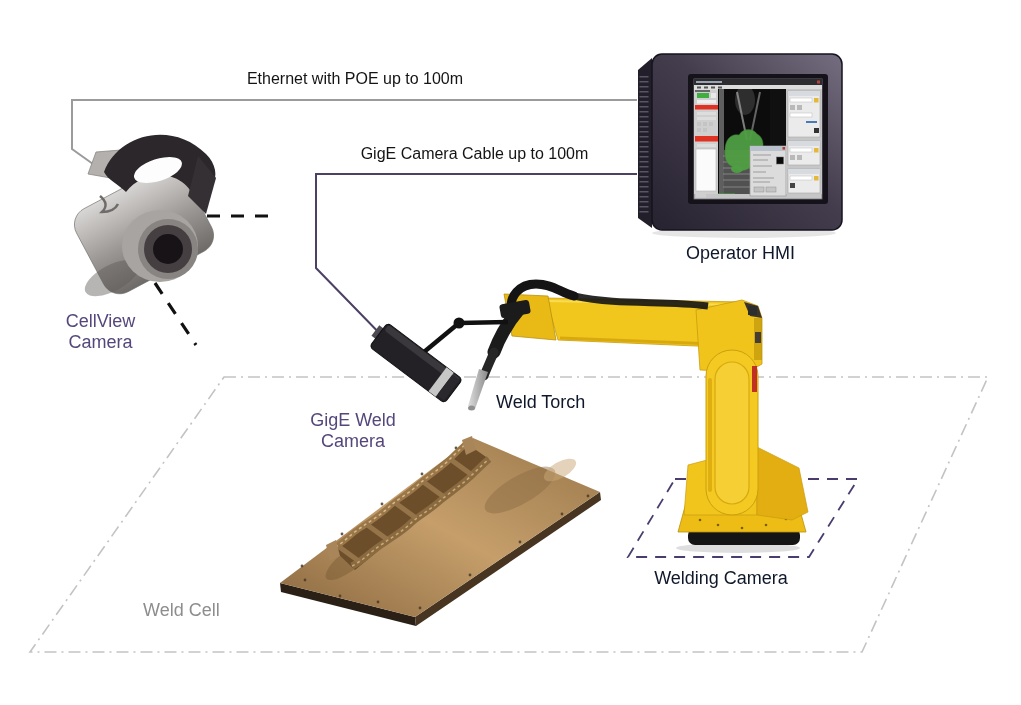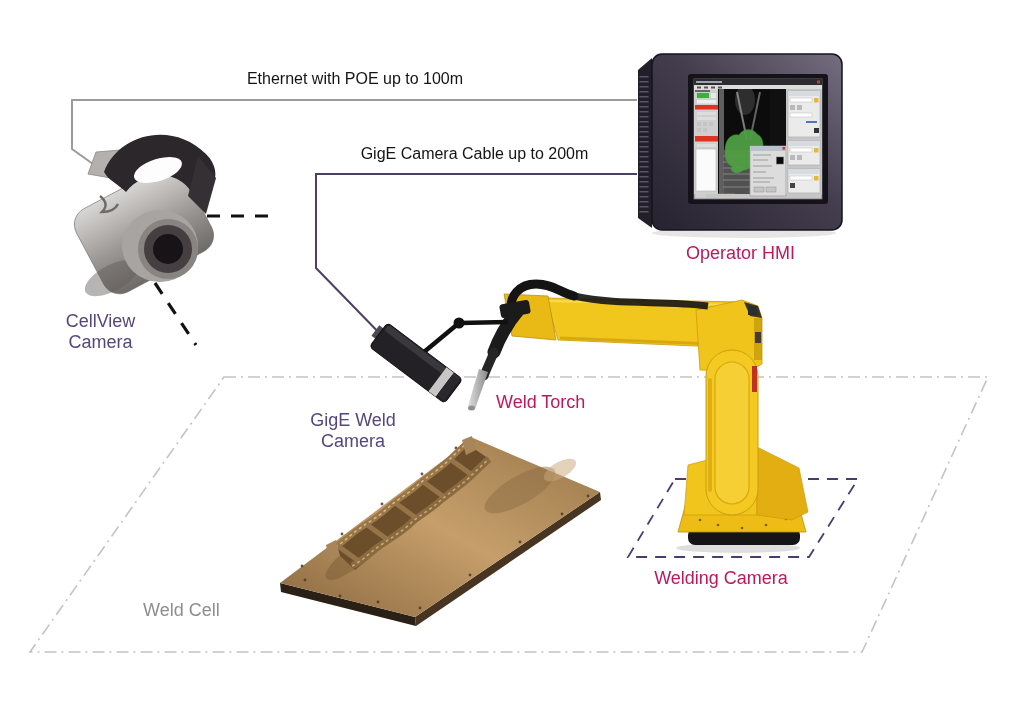--- a/index.html
+++ b/index.html
@@ -1,21 +1,21 @@
 <!DOCTYPE html>
 <html><head>
 <meta charset="utf-8">
 <style>
   html,body{margin:0;padding:0;background:#ffffff;}
   #canvas{position:relative;width:1021px;height:705px;background:#ffffff;
           font-family:"Liberation Sans",sans-serif;overflow:hidden;padding-left:32px;}
   #scene{position:absolute;left:0;top:0;}
   .lbl{position:absolute;white-space:nowrap;}
   .cable-lbl{font-size:16px;color:#141414;text-align:center;}
-  .comp-lbl{font-size:18px;color:#be185d;}
+  .comp-lbl{font-size:18px;color:#0f172a;}
   .center{text-align:center;}
   .purple{color:#55477c;line-height:21px;margin-top:21px;}
   .graylbl{color:#8d8d8d;font-size:18px;}
 </style>
 </head>
 <body>
 
 <div id="canvas">
 
 <svg id="scene" width="1021" height="705" viewBox="0 0 1021 705">
@@ -270,21 +270,21 @@
         <rect x="814" y="176" width="4.5" height="4.5" fill="#e2b93c"></rect>
         <rect x="790" y="176" width="22" height="4" fill="#ffffff" stroke="#bbbbbb" stroke-width="0.5"></rect>
         <rect x="790" y="183" width="5" height="5" fill="#444444"></rect>
       </g>
     </g>
   </g>
 </svg>
 
 <div class="lbl cable-lbl" style="left:235px;top:70px;width:240px;">Ethernet with POE up to 100m</div>
 
-<div class="lbl cable-lbl" style="left:352px;top:145px;width:245px;">GigE Camera Cable up to 200m</div>
+<div class="lbl cable-lbl" style="left:352px;top:145px;width:245px;">GigE Camera Cable up to 100m</div>
 
 <div class="lbl comp-lbl purple center" style="left:38px;top:290px;width:125px;">
   <div>CellView</div>
   <div>Camera</div>
 </div>
 
 <div class="lbl comp-lbl center" style="left:658px;top:243px;width:165px;">Operator HMI</div>
 
 <div class="lbl comp-lbl purple center" style="left:292px;top:389px;width:122px;">
   <div>GigE Weld</div>

